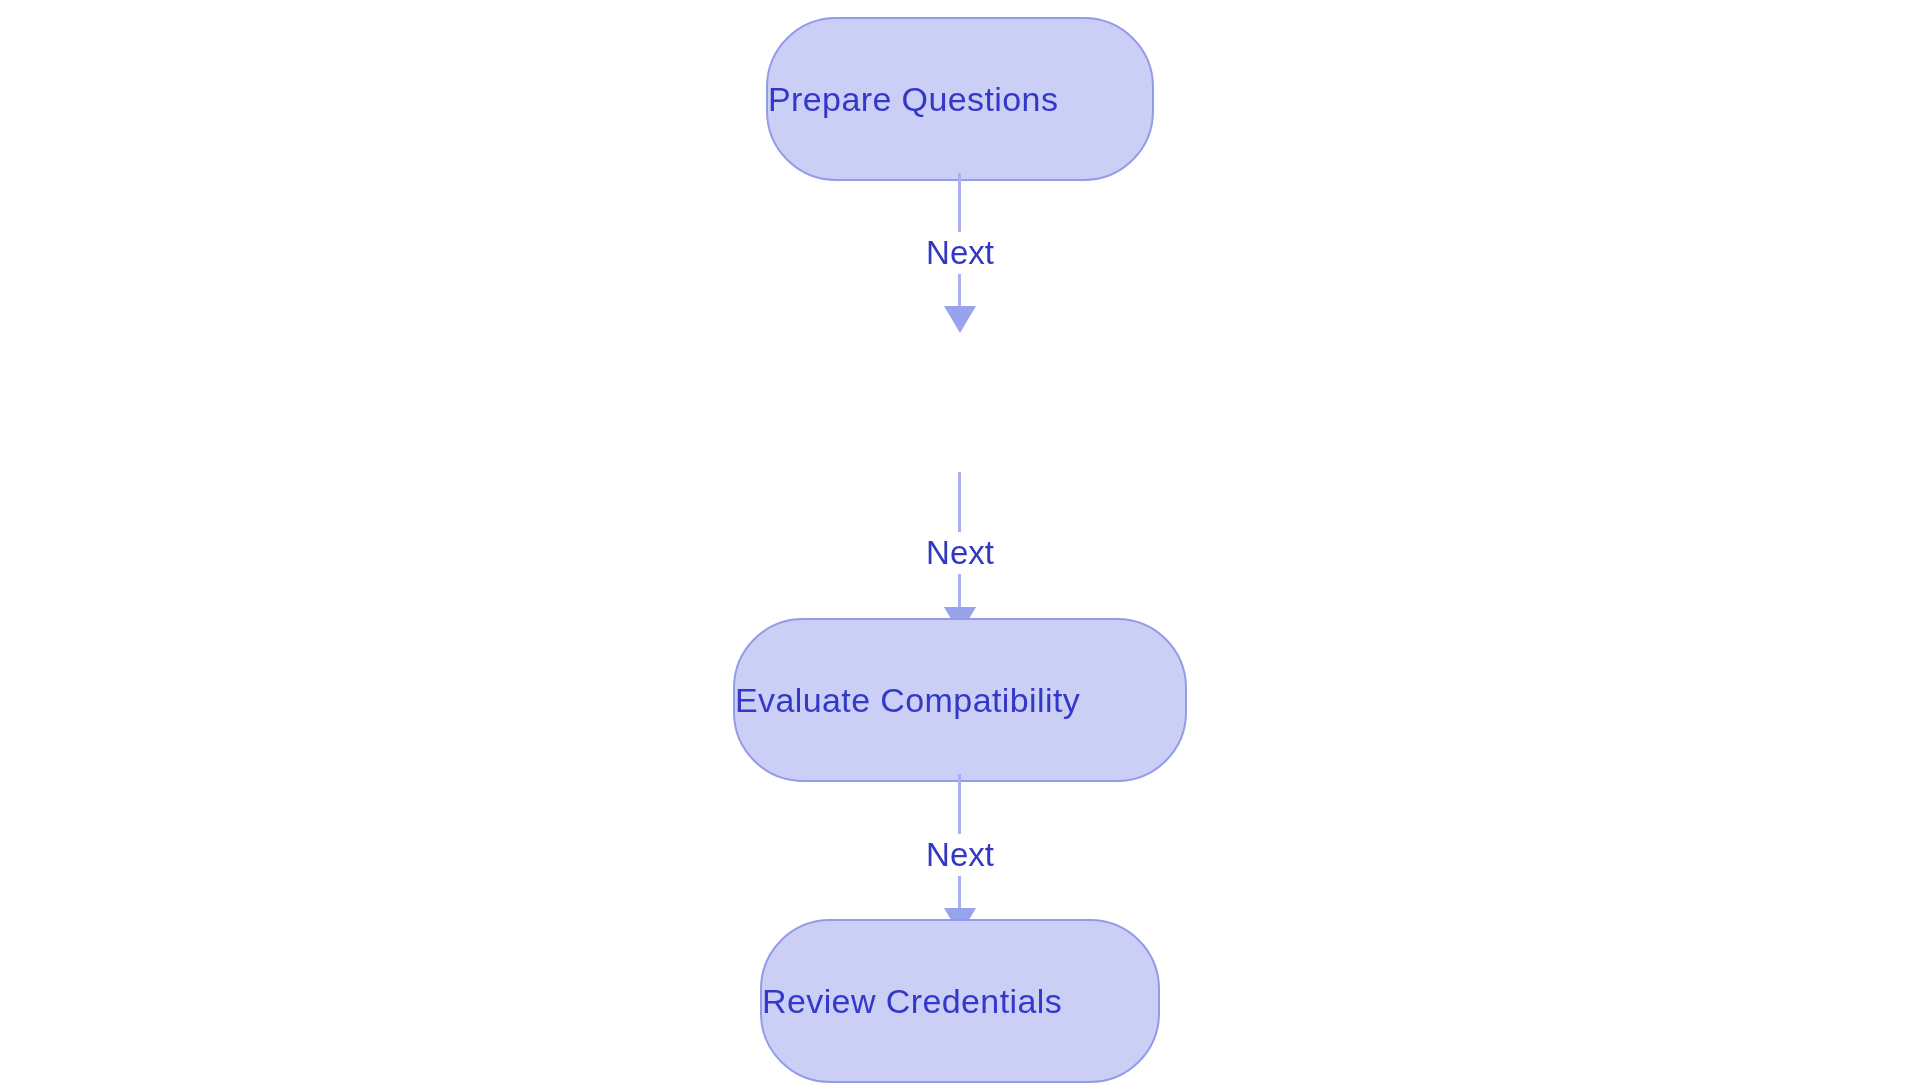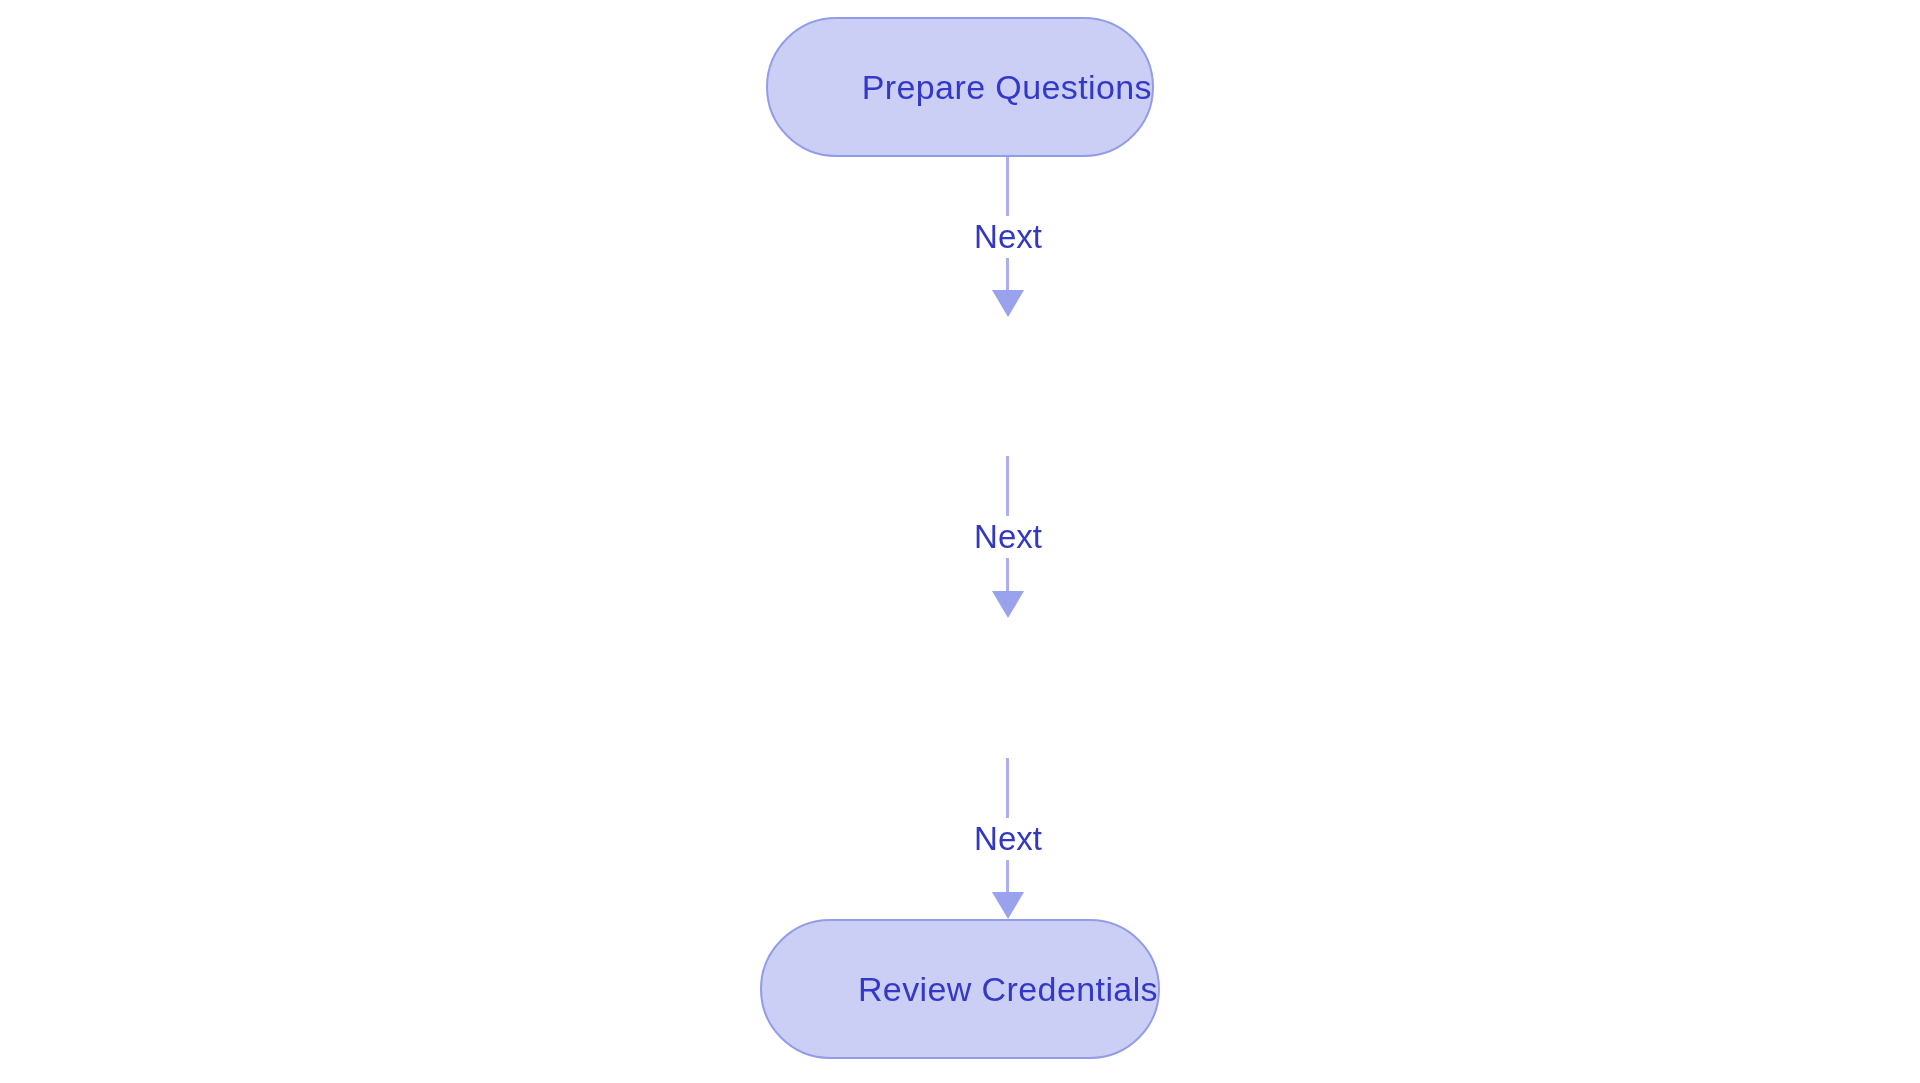--- a/index.html
+++ b/index.html
@@ -10,42 +10,43 @@
   }
   .stage {
     position: relative;
     width: 1920px;
     height: 1083px;
     background: var(--background, #ffffff);
     overflow: hidden;
   }
   .node {
     position: absolute;
-    height: 140px;
+    height: 164px;
     box-sizing: border-box;
     background: var(--node-fill, #cbcff5);
     border: 2px solid var(--node-border, #929ce8);
     border-radius: 70px;
     display: flex;
     align-items: center;
-    justify-content: flex-end;
+    justify-content: flex-start;
     color: var(--node-text, #3338c8);
     font-size: 34px;
     letter-spacing: 0.4px;
     white-space: nowrap;
   }
   #node-0 { top: 17px;  left: 766px; width: 388px; }
   #node-1 { top: 317px; left: 727px; width: 466px; }
   #node-2 { top: 618px; left: 733px; width: 454px; }
   #node-3 { top: 919px; left: 760px; width: 400px; }
 
   .edge {
     position: absolute;
-    left: 928px;
+    left: 880px;
     width: 160px;
+    margin-top: 16px;
   }
   #edge-0 { top: 157px; height: 160px; }
   #edge-1 { top: 456px; height: 162px; }
   #edge-2 { top: 758px; height: 161px; }
 
   .edge .line {
     position: absolute;
     left: 78px;
     top: 0;
     width: 3px;
@@ -88,20 +89,23 @@
     <span class="edge-label">Next</span>
   </div>
 
 
   <div class="edge" id="edge-1">
     <div class="line"></div>
     <div class="arrowhead"></div>
     <span class="edge-label">Next</span>
   </div>
 
+  <div class="node" id="node-2">
+    <span>Evaluate Compatibility</span>
+  </div>
 
   <div class="edge" id="edge-2">
     <div class="line"></div>
     <div class="arrowhead"></div>
     <span class="edge-label">Next</span>
   </div>
 
   <div class="node" id="node-3">
     <span>Review Credentials</span>
   </div>

